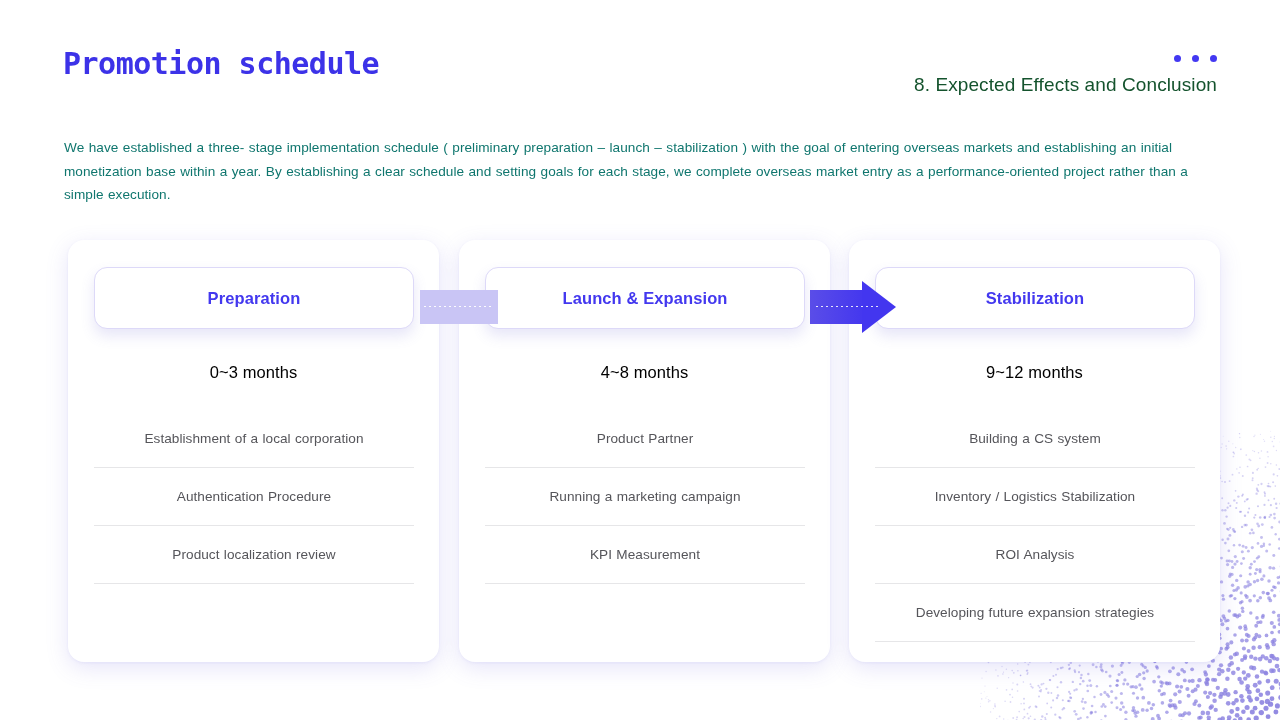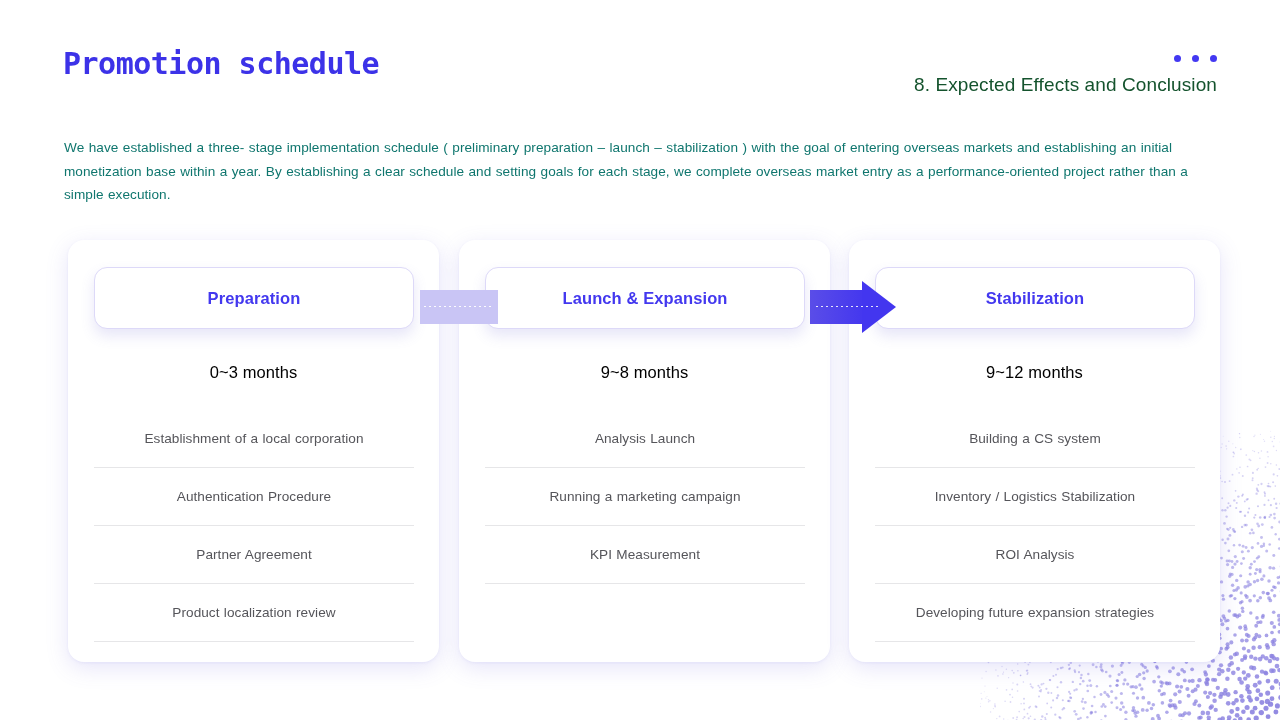--- a/index.html
+++ b/index.html
@@ -2114,32 +2114,31 @@
     </div>
 
     <div class="card c1">
       <div class="card-head">
         <span class="phase-name">Preparation</span>
       </div>
       <div class="card-period">0~3 months</div>
       <ul class="card-list">
         <li>Establishment of a local corporation</li>
         <li>Authentication Procedure</li>
-        <li>Partner Agreement</li>
         <li>Product localization review</li>
       </ul>
     </div>
 
     <div class="card c2">
       <div class="card-head">
         <span class="phase-name">Launch &amp; Expansion</span>
       </div>
-      <div class="card-period">9~8 months</div>
+      <div class="card-period">4~8 months</div>
       <ul class="card-list">
-        <li>Analysis Launch</li>
+        <li>Product Partner</li>
         <li>Running a marketing campaign</li>
         <li>KPI Measurement</li>
       </ul>
     </div>
 
     <div class="card c3">
       <div class="card-head">
         <span class="phase-name">Stabilization</span>
       </div>
       <div class="card-period">9~12 months</div>

